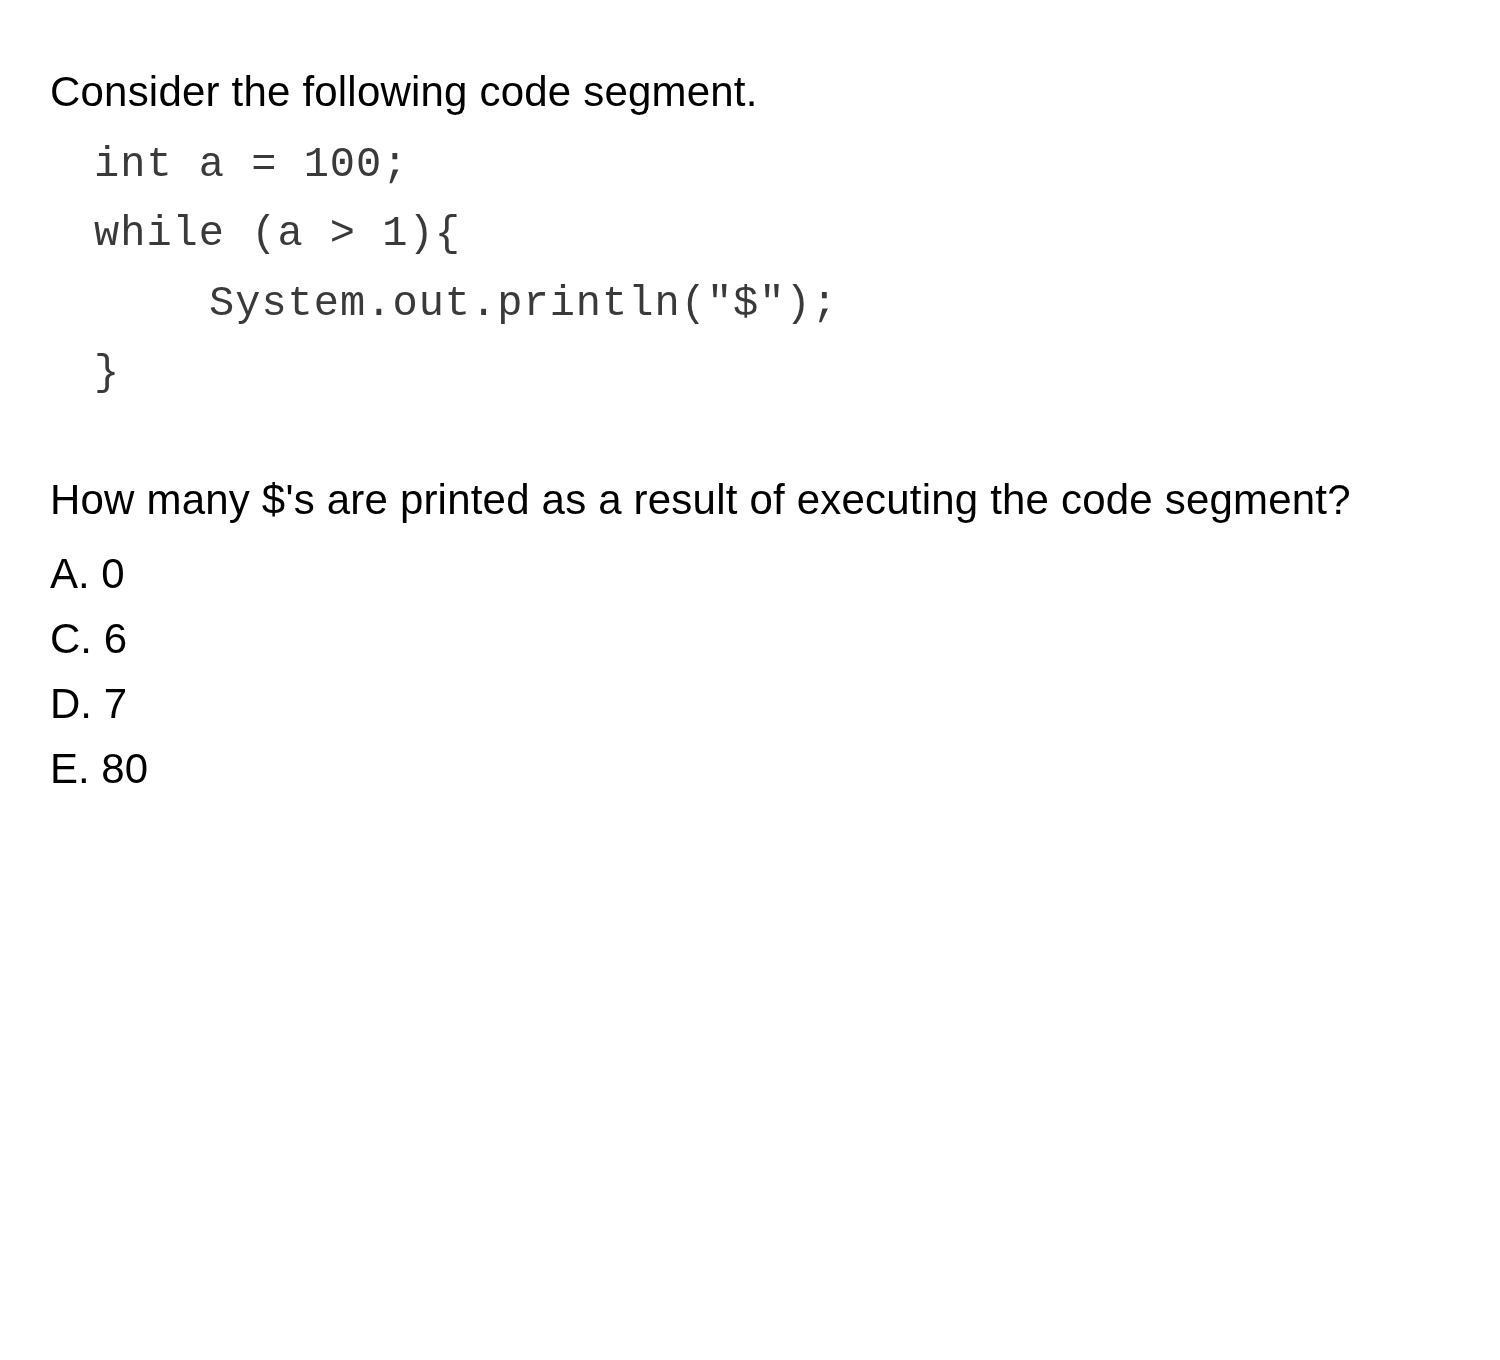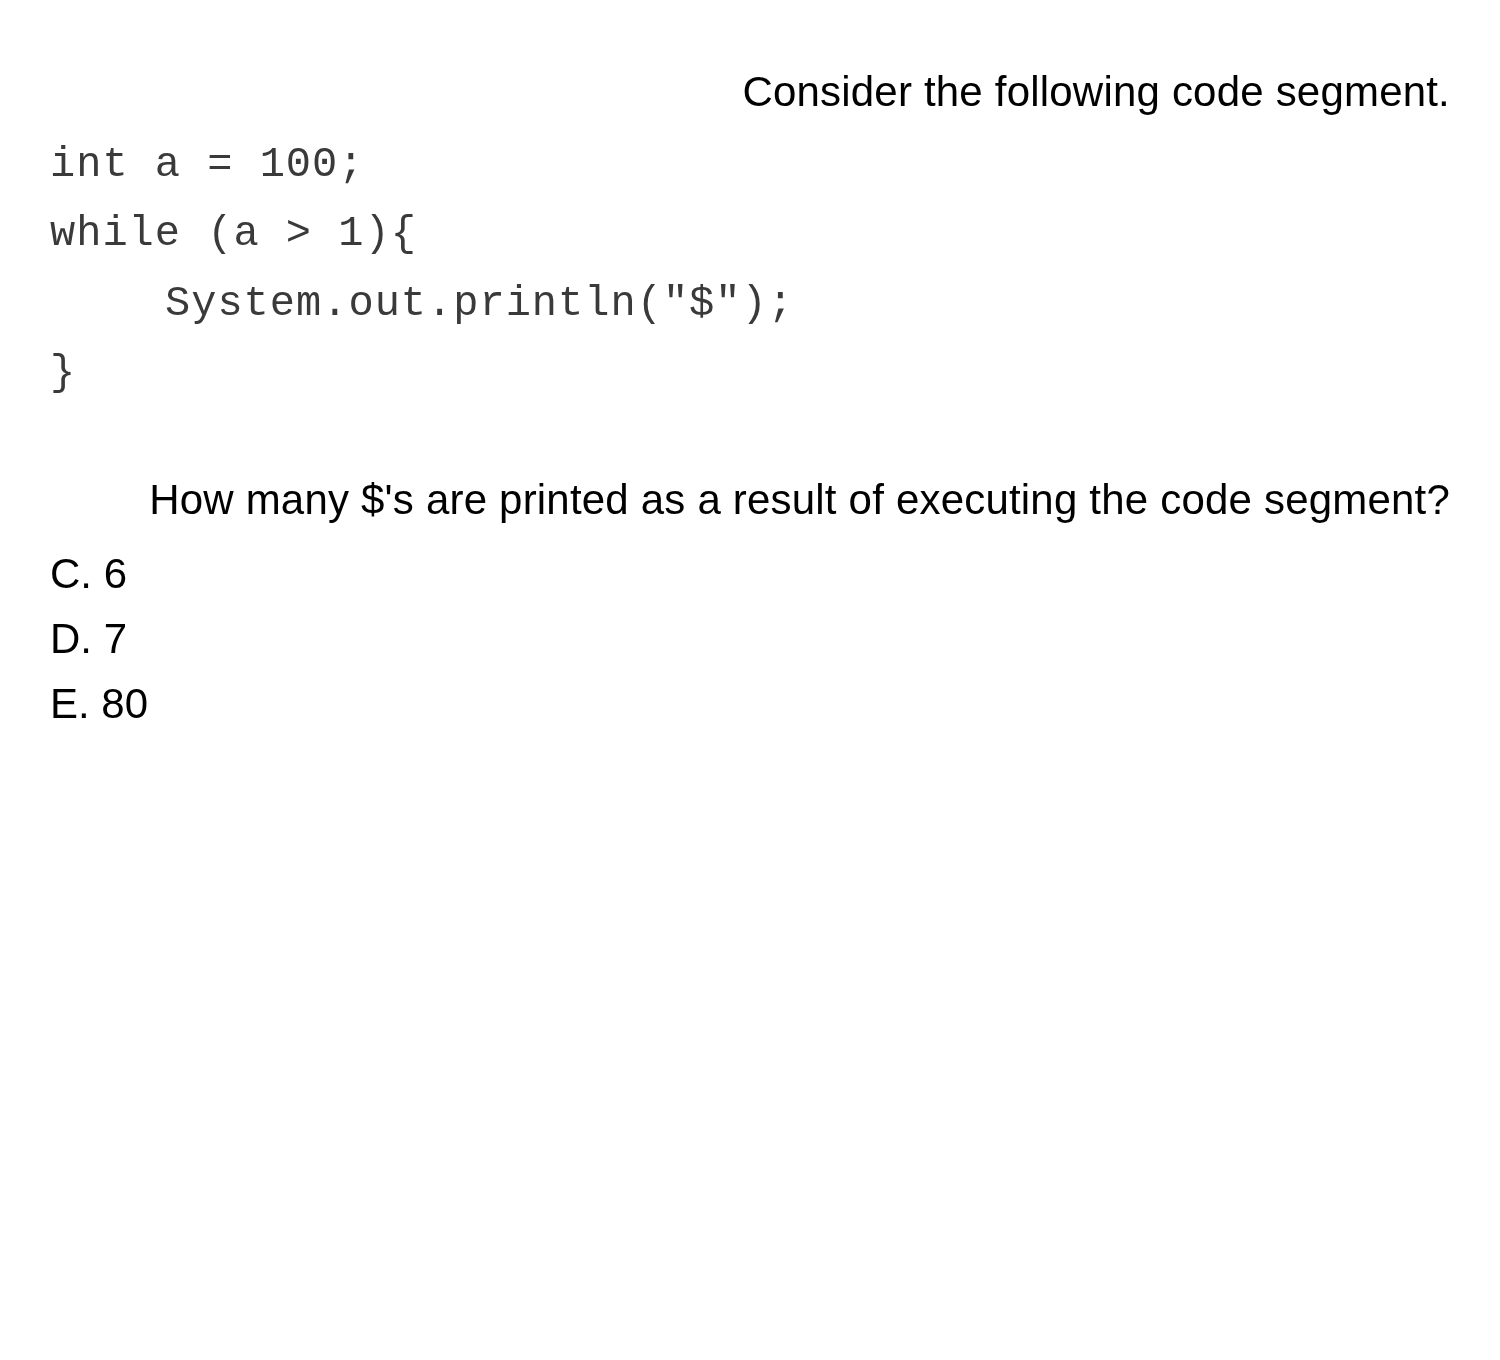--- a/index.html
+++ b/index.html
@@ -12,33 +12,33 @@
       height: 1360px;
       background: #ffffff;
       font-family: -apple-system, BlinkMacSystemFont, "Segoe UI", Helvetica, Arial, sans-serif;
       color: #000000;
       padding: 60px 50px;
     }
     .prose {
       font-size: 42px;
       line-height: 1.5;
       letter-spacing: 0.2px;
-      text-align: right;
     }
     .code {
       font-family: "Courier New", Courier, monospace;
       font-size: 42px;
       line-height: 1.65;
       letter-spacing: 1px;
       color: #3a3a3a;
       font-weight: 400;
     }
     .code-block {
       margin-top: 8px;
       margin-bottom: 60px;
+      margin-left: 44px;
     }
     .indent {
       padding-left: 115px;
     }
     .question-block {
       margin-top: 4px;
     }
     .options {
       margin-top: 10px;
     }
@@ -55,17 +55,18 @@
 <div class="code-block">
   <div class="code">int a = 100;</div>
   <div class="code">while (a &gt; 1){</div>
   <div class="code indent">System.out.println("$");</div>
   <div class="code">}</div>
 </div>
 
 <div class="question-block">
   <div class="prose">How many $'s are printed as a result of executing the code segment?</div>
   <div class="options">
+    <div class="option">A. 0</div>
     <div class="option">C. 6</div>
     <div class="option">D. 7</div>
     <div class="option">E. 80</div>
   </div>
 </div>
 
 </body></html>

